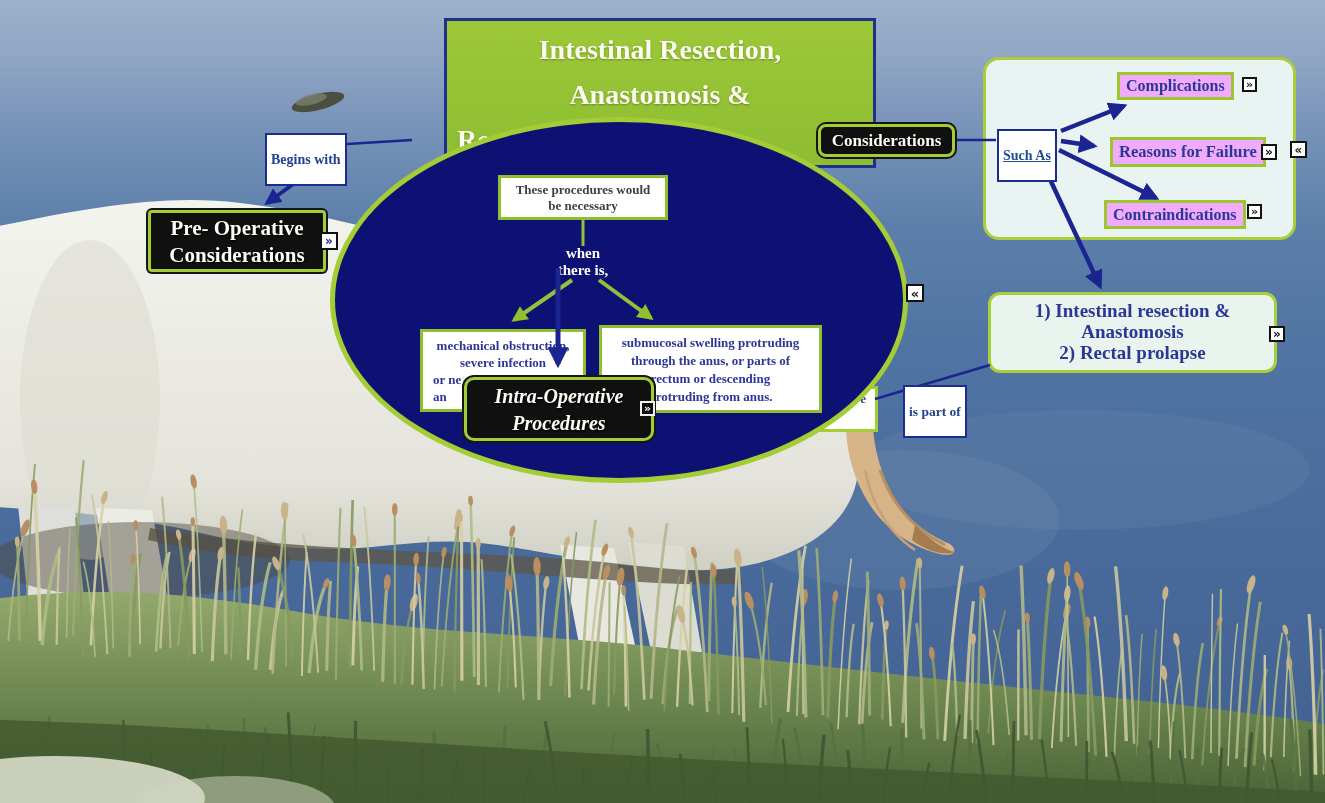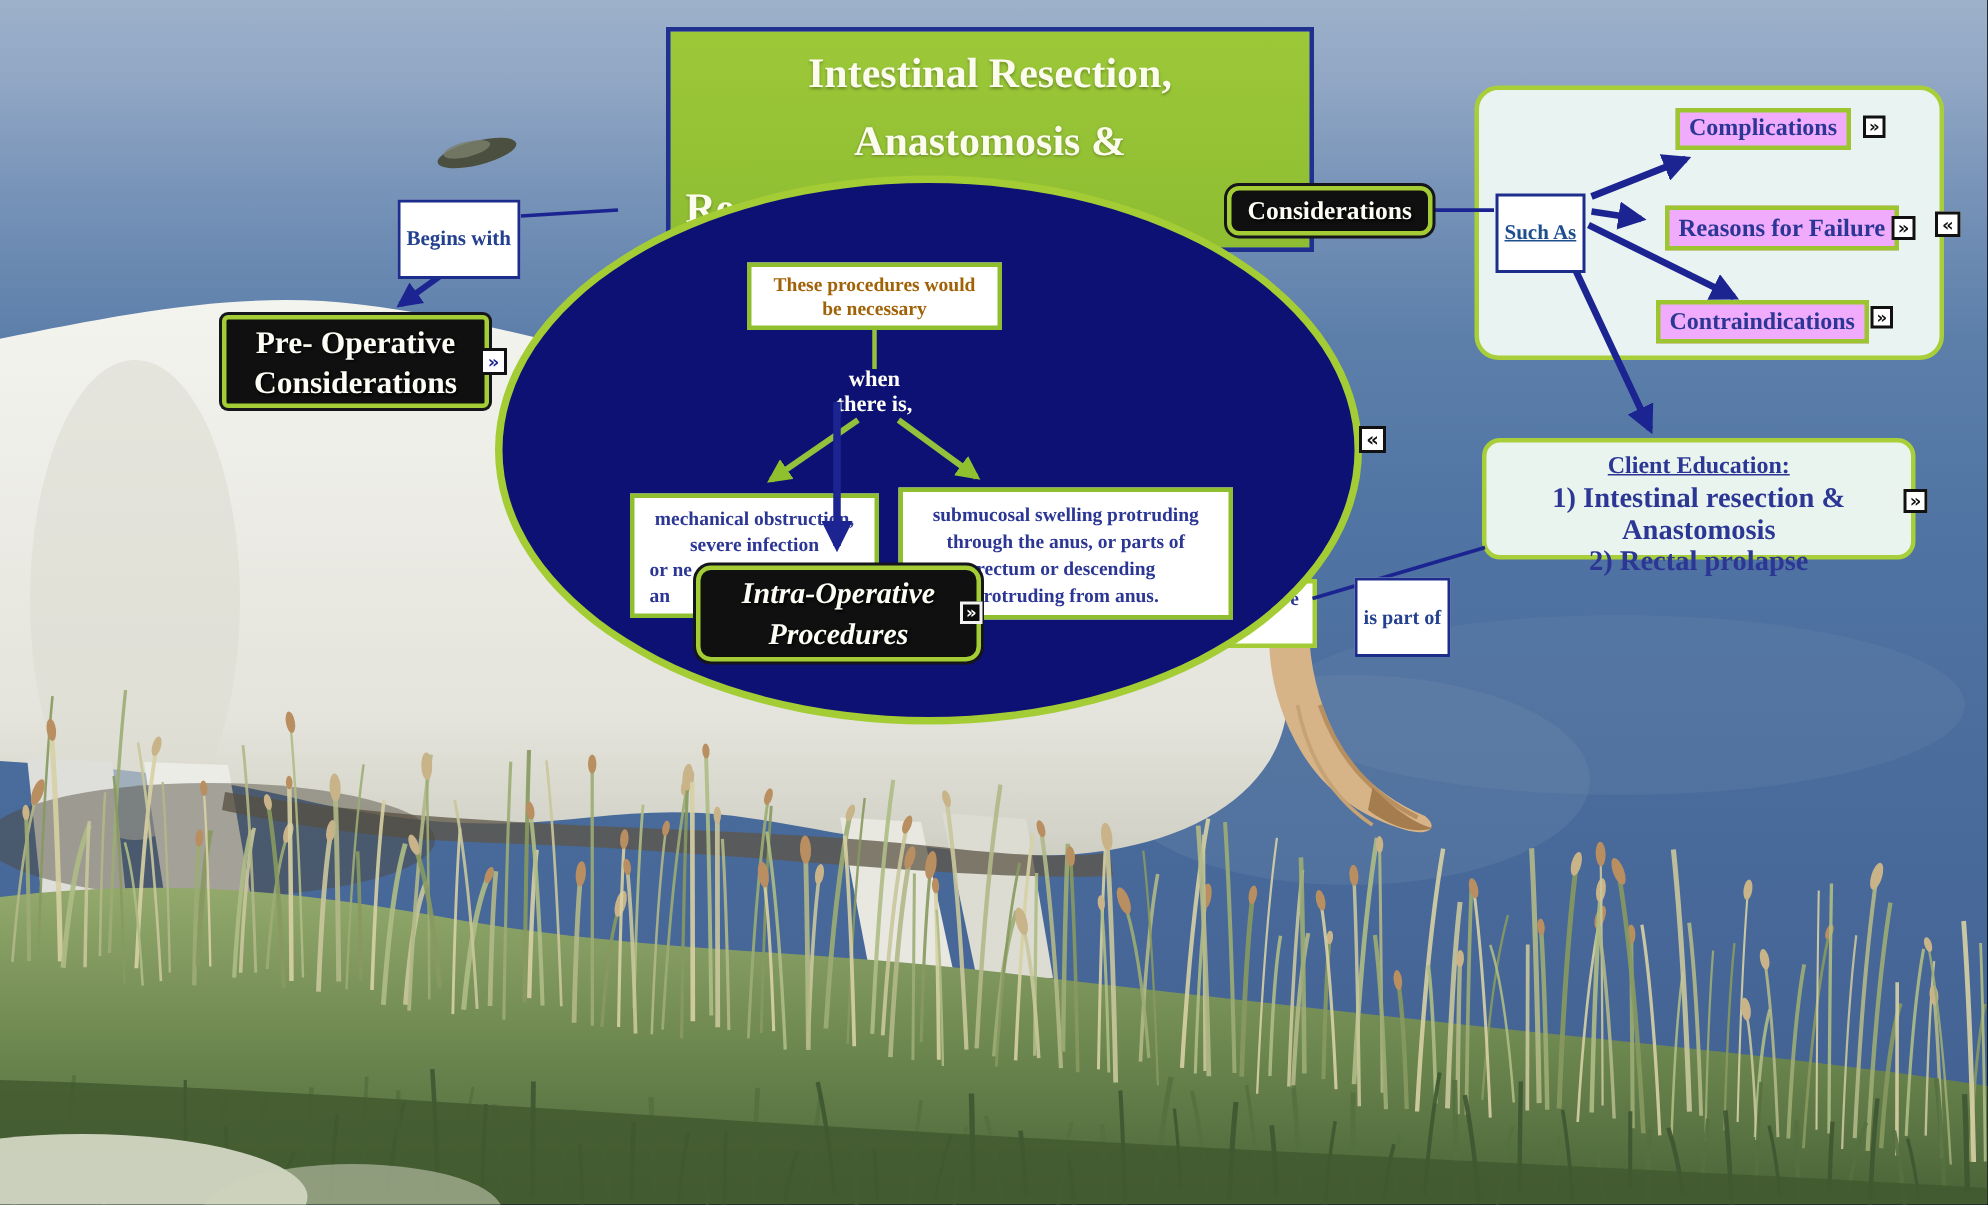--- a/index.html
+++ b/index.html
@@ -18,21 +18,21 @@
   
   .small-box { position:absolute; left:800px; top:386px; width:78px; height:46px; z-index:1;
     background:#fff; border:3px solid #a3cc35; color:#2c3795; font-weight:bold;
     font-size:13px; text-align:right; padding:2px 9px 0 0; }
 
   
   .ellipse { position:absolute; left:330px; top:117px; width:578px; height:366px; z-index:2;
     background:#0d1173; border:5px solid #a3cc35; border-radius:50%; }
 
   .necessity-box { position:absolute; left:498px; top:175px; width:170px; height:45px; z-index:3;
-    background:#fff; border:3px solid #8fbf2e; color:#a16207; font-weight:bold;
+    background:#fff; border:3px solid #8fbf2e; color:#404040; font-weight:bold;
     font-size:13px; line-height:16px; text-align:center; padding-top:4px; }
   .when-label { position:absolute; left:535px; top:245px; width:96px; z-index:3;
     color:#fdfdf5; font-weight:bold; font-size:15px; line-height:17px; text-align:center; }
   .cause-box { position:absolute; z-index:3; background:#fff; border:3px solid #8fbf2e;
     color:#2c3795; font-weight:bold; font-size:13px; line-height:17px; text-align:center; }
   .cause-left { left:420px; top:329px; width:166px; height:83px; padding-top:5px; }
   .cause-left .ln3, .cause-left .ln4 { text-align:left; padding-left:10px; }
   .cause-right { left:599px; top:325px; width:223px; height:88px; padding-top:6px; line-height:18px; }
 
   
@@ -474,21 +474,20 @@
   <div class="cause-box cause-right">
     <div>submucosal swelling protruding</div>
     <div>through the anus, or parts of</div>
     <div>rectum or descending</div>
     <div>protruding from anus.</div>
   </div>
 
   <div class="panel"></div>
 
   <div class="client-box">
-    <div class="ct">Client Education:</div>
     <div class="ci">1) Intestinal resection &amp; Anastomosis</div>
     <div class="ci">2) Rectal prolapse</div>
   </div>
 
   <svg class="overlay" viewBox="0 0 1325 803">
     <defs>
       <marker id="mN" viewBox="0 0 10 10" refX="8" refY="5" markerWidth="4.2" markerHeight="4.2" orient="auto-start-reverse">
         <path d="M0 0 L10 5 L0 10 Z" fill="#1b2490"></path>
       </marker>
       <marker id="mG" viewBox="0 0 10 10" refX="8" refY="5" markerWidth="4" markerHeight="4" orient="auto">

